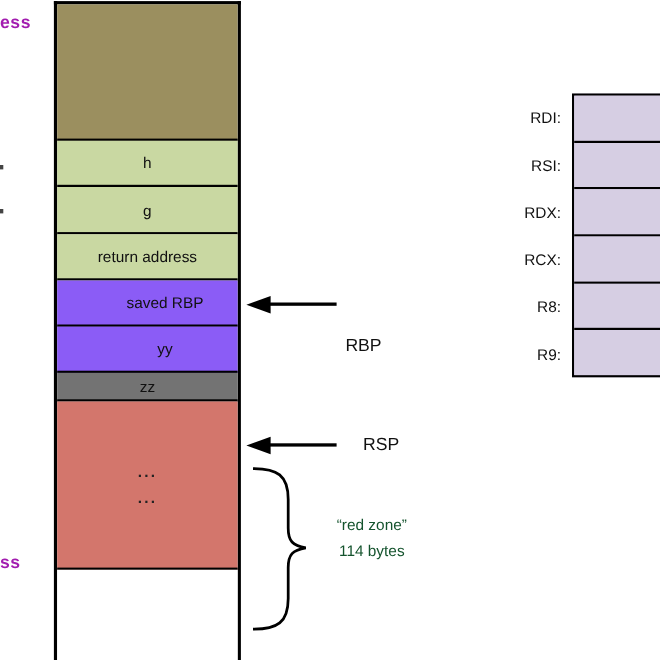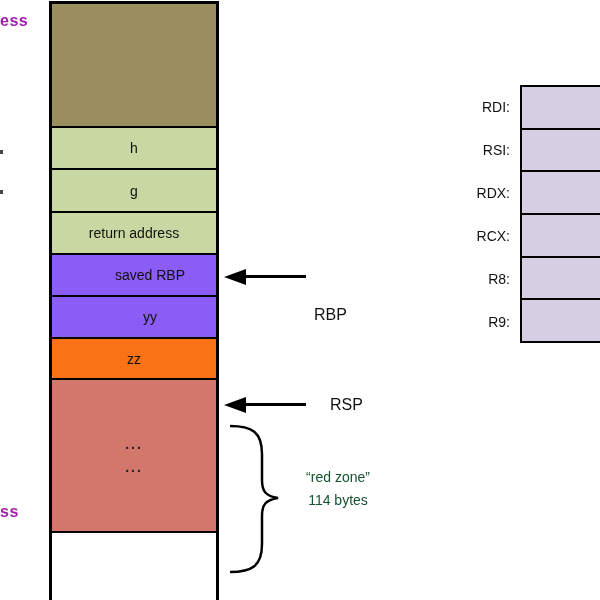--- a/index.html
+++ b/index.html
@@ -15,21 +15,21 @@
          border:3px solid #000;border-bottom:none;box-sizing:border-box;
          display:flex;flex-direction:column;background:#fff;}
   .cell{box-sizing:border-box;border-bottom:2px solid #000;
         display:flex;align-items:center;justify-content:center;
         font-size:14px;color:#111;}
   .cell.caller  {height:124px;background:#9b8f5f;}
   .cell.arg     {height:42px;background:#c9d8a2;}
   .cell.arg-g   {height:43px;background:#c9d8a2;}
   .cell.ret     {height:42px;background:#c9d8a2;}
   .cell.frame   {height:42px;background:#8b5cf6;padding-left:32px;}
-  .cell.frame-zz{height:41px;background:#f97316;}
+  .cell.frame-zz{height:26px;background:#737373;}
   .cell.redzone {height:153px;background:#d3766c;flex-direction:column;}
   .cell.belowsp {flex:1;background:#fff;border-bottom:none;}
   .dots{line-height:23px;font-weight:bold;letter-spacing:2px;color:#222;text-align:center;}
 
   
   .arrow-shaft{position:absolute;height:3px;background:#000;}
   .arrow-head{position:absolute;width:0;height:0;
               border-top:8px solid transparent;border-bottom:8px solid transparent;
               border-right:22px solid #000;}
   .ptr-label{position:absolute;font-size:16px;color:#111;}

